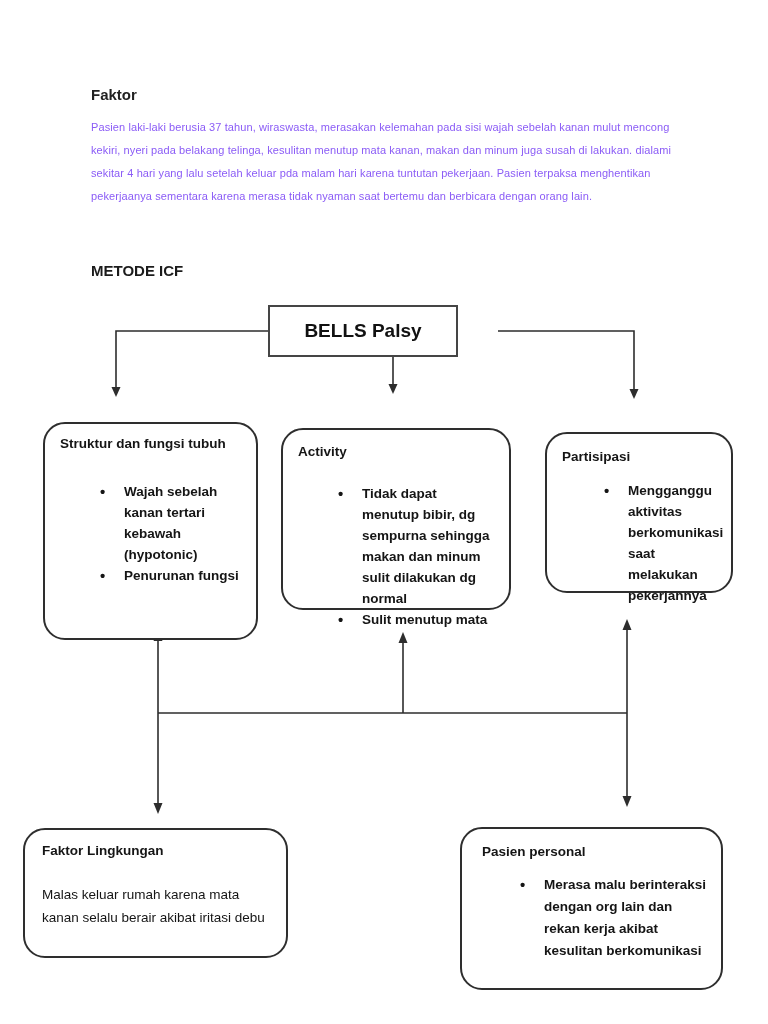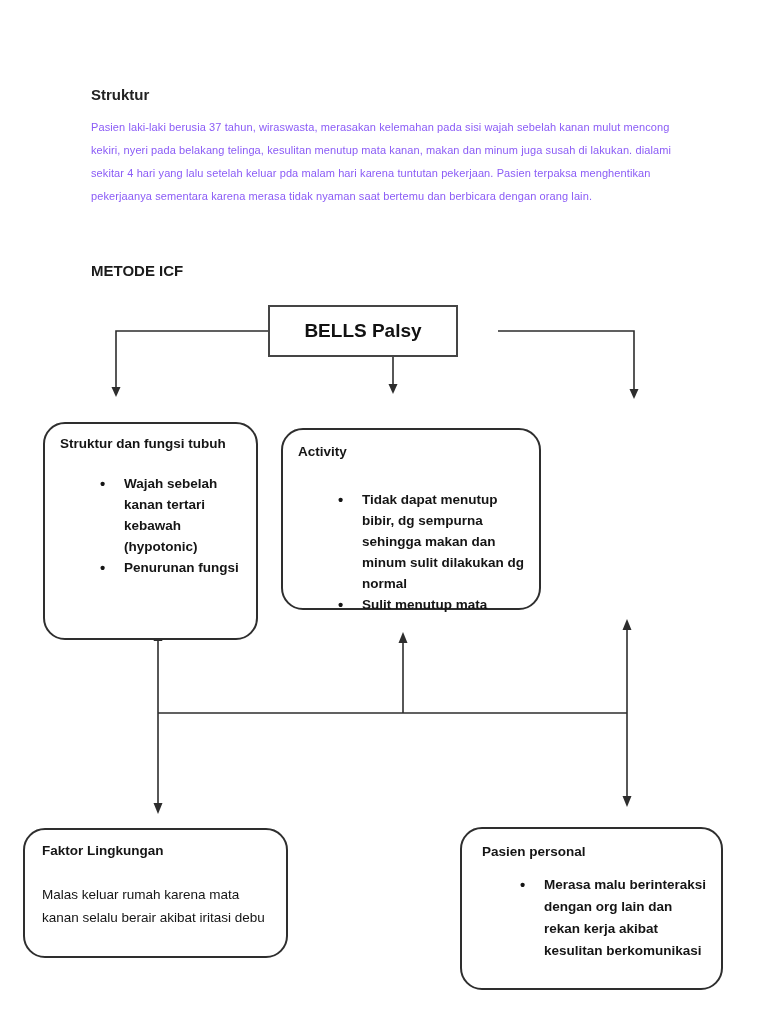--- a/index.html
+++ b/index.html
@@ -30,40 +30,40 @@
   }
   .node .node-title{font-weight:700;font-size:13.5px;color:#151515;white-space:nowrap;}
   .node ul{list-style:none;margin:0;padding:0 6px 0 40px;}
   .node li{
     position:relative;padding-left:24px;font-weight:700;font-size:13.5px;
     line-height:21px;color:#151515;margin:0;
   }
   .node li::before{content:"\2022";position:absolute;left:0;top:0;font-size:15px;}
 
   .node-a{left:43px;top:422px;width:215px;height:218px;padding:12px 8px 0 15px;}
-  .node-a ul{margin-top:22px;}
-  .node-b{left:281px;top:428px;width:260px;height:182px;padding:14px 6px 0 15px;}
-  .node-b ul{margin-top:30px;}
+  .node-a ul{margin-top:30px;}
+  .node-b{left:281px;top:428px;width:230px;height:182px;padding:14px 6px 0 15px;}
+  .node-b ul{margin-top:24px;}
   .node-c{left:545px;top:432px;width:188px;height:161px;padding:15px 4px 0 15px;}
   .node-c ul{margin-top:16px;padding-left:42px;}
 
   .node-d{left:23px;top:828px;width:265px;height:130px;padding:13px 14px 12px 17px;}
   .node-d .node-body{
     margin-top:25px;font-weight:400;font-size:13.5px;line-height:23px;color:#151515;
   }
   .node-e{left:460px;top:827px;width:263px;height:163px;padding:15px 6px 0 20px;}
   .node-e ul{margin-top:15px;padding-left:38px;}
   .node-e li{line-height:22px;}
 </style>
 </head>
 <body>
 
 <div class="page">
 
-  <div class="abs h1">Struktur</div>
+  <div class="abs h1">Faktor</div>
 
   <div class="abs para">Pasien laki-laki berusia 37 tahun, wiraswasta, merasakan kelemahan pada sisi wajah sebelah kanan mulut mencong kekiri, nyeri pada belakang telinga, kesulitan menutup mata kanan, makan dan minum juga susah di lakukan. dialami sekitar 4 hari yang lalu setelah keluar pda malam hari karena tuntutan pekerjaan. Pasien terpaksa menghentikan pekerjaanya sementara karena merasa tidak nyaman saat bertemu dan berbicara dengan orang lain.</div>
 
   <div class="abs h2">METODE ICF</div>
 
   <svg class="connectors" viewBox="0 0 768 1024" fill="none" stroke="#2d2d2d" stroke-width="1.6">
     <g>
       <path d="M268,331 H116 V388"></path>
       <polygon points="116,397 111.5,387 120.5,387" fill="#2d2d2d" stroke="none"></polygon>
     </g>
@@ -107,20 +107,26 @@
   </div>
 
   <div class="abs node node-b">
     <div class="node-title">Activity</div>
     <ul>
       <li>Tidak dapat menutup bibir, dg sempurna sehingga makan dan minum sulit dilakukan dg normal</li>
       <li>Sulit menutup mata</li>
     </ul>
   </div>
 
+  <div class="abs node node-c">
+    <div class="node-title">Partisipasi</div>
+    <ul>
+      <li>Mengganggu aktivitas berkomunikasi saat melakukan pekerjannya</li>
+    </ul>
+  </div>
 
   <div class="abs node node-d">
     <div class="node-title">Faktor Lingkungan</div>
     <div class="node-body">Malas keluar rumah karena mata kanan selalu berair akibat iritasi debu</div>
   </div>
 
   <div class="abs node node-e">
     <div class="node-title">Pasien personal</div>
     <ul>
       <li>Merasa malu berinteraksi dengan org lain dan rekan kerja akibat kesulitan berkomunikasi</li>

